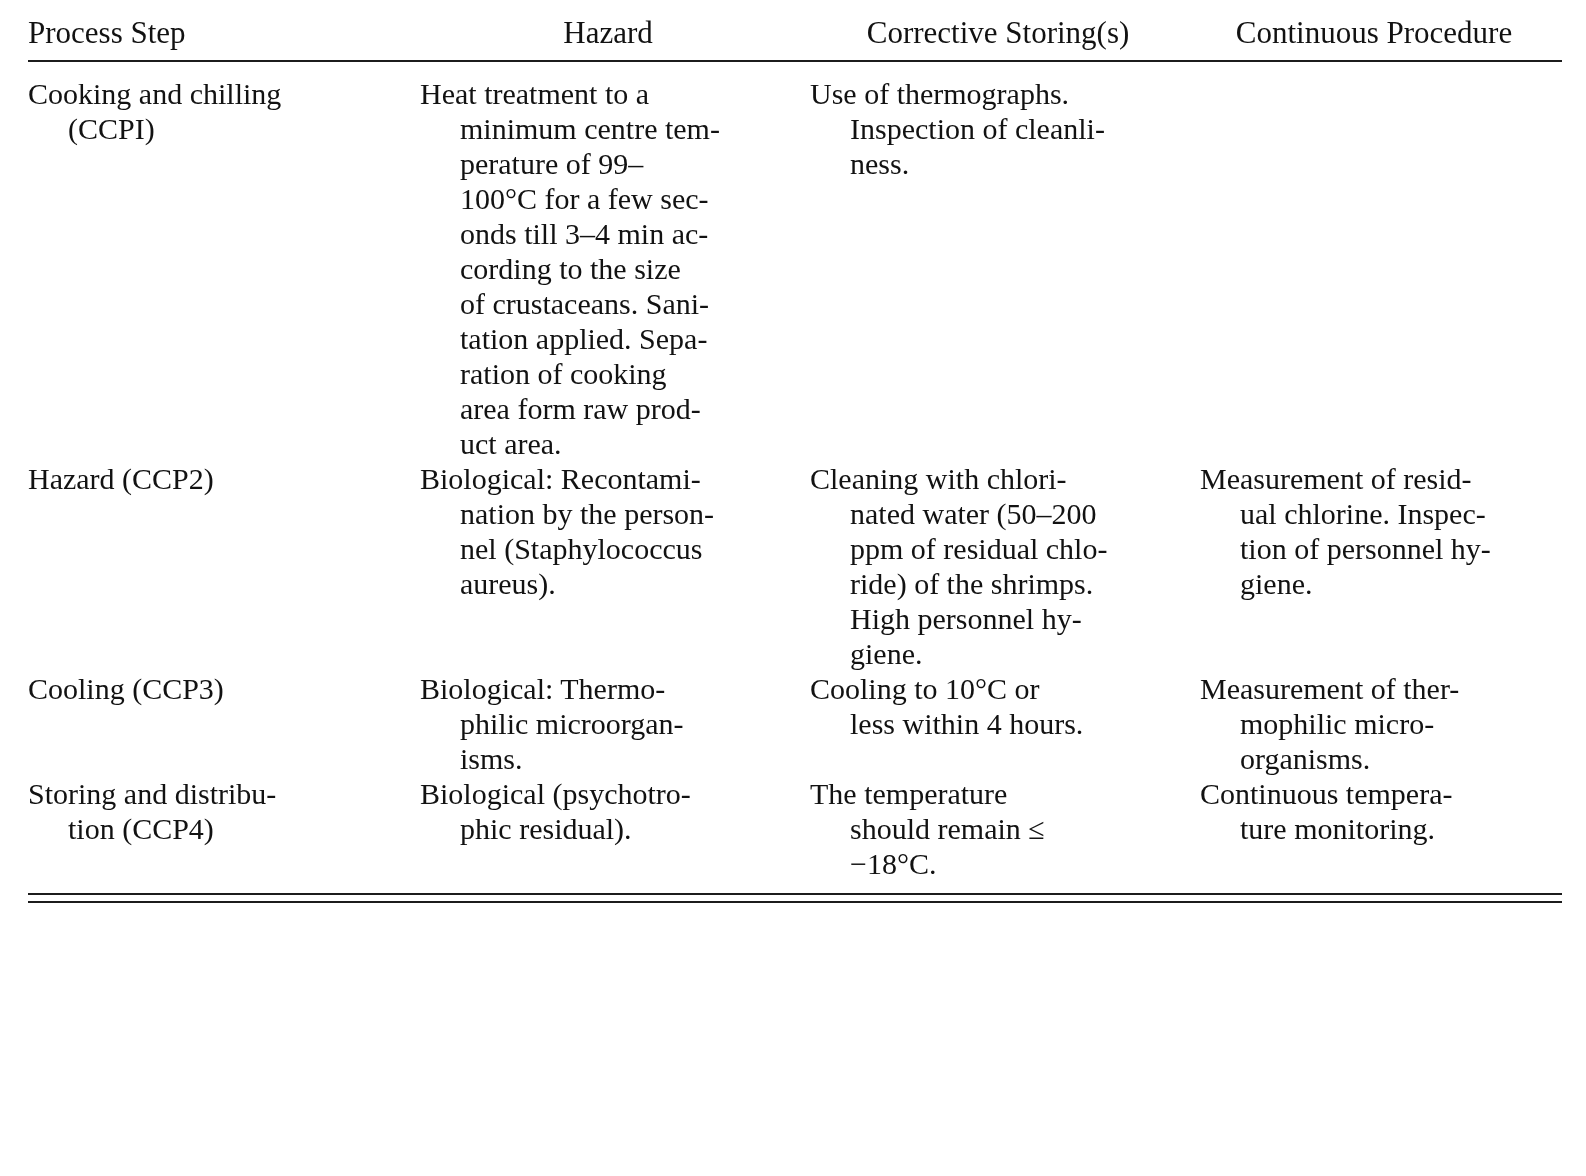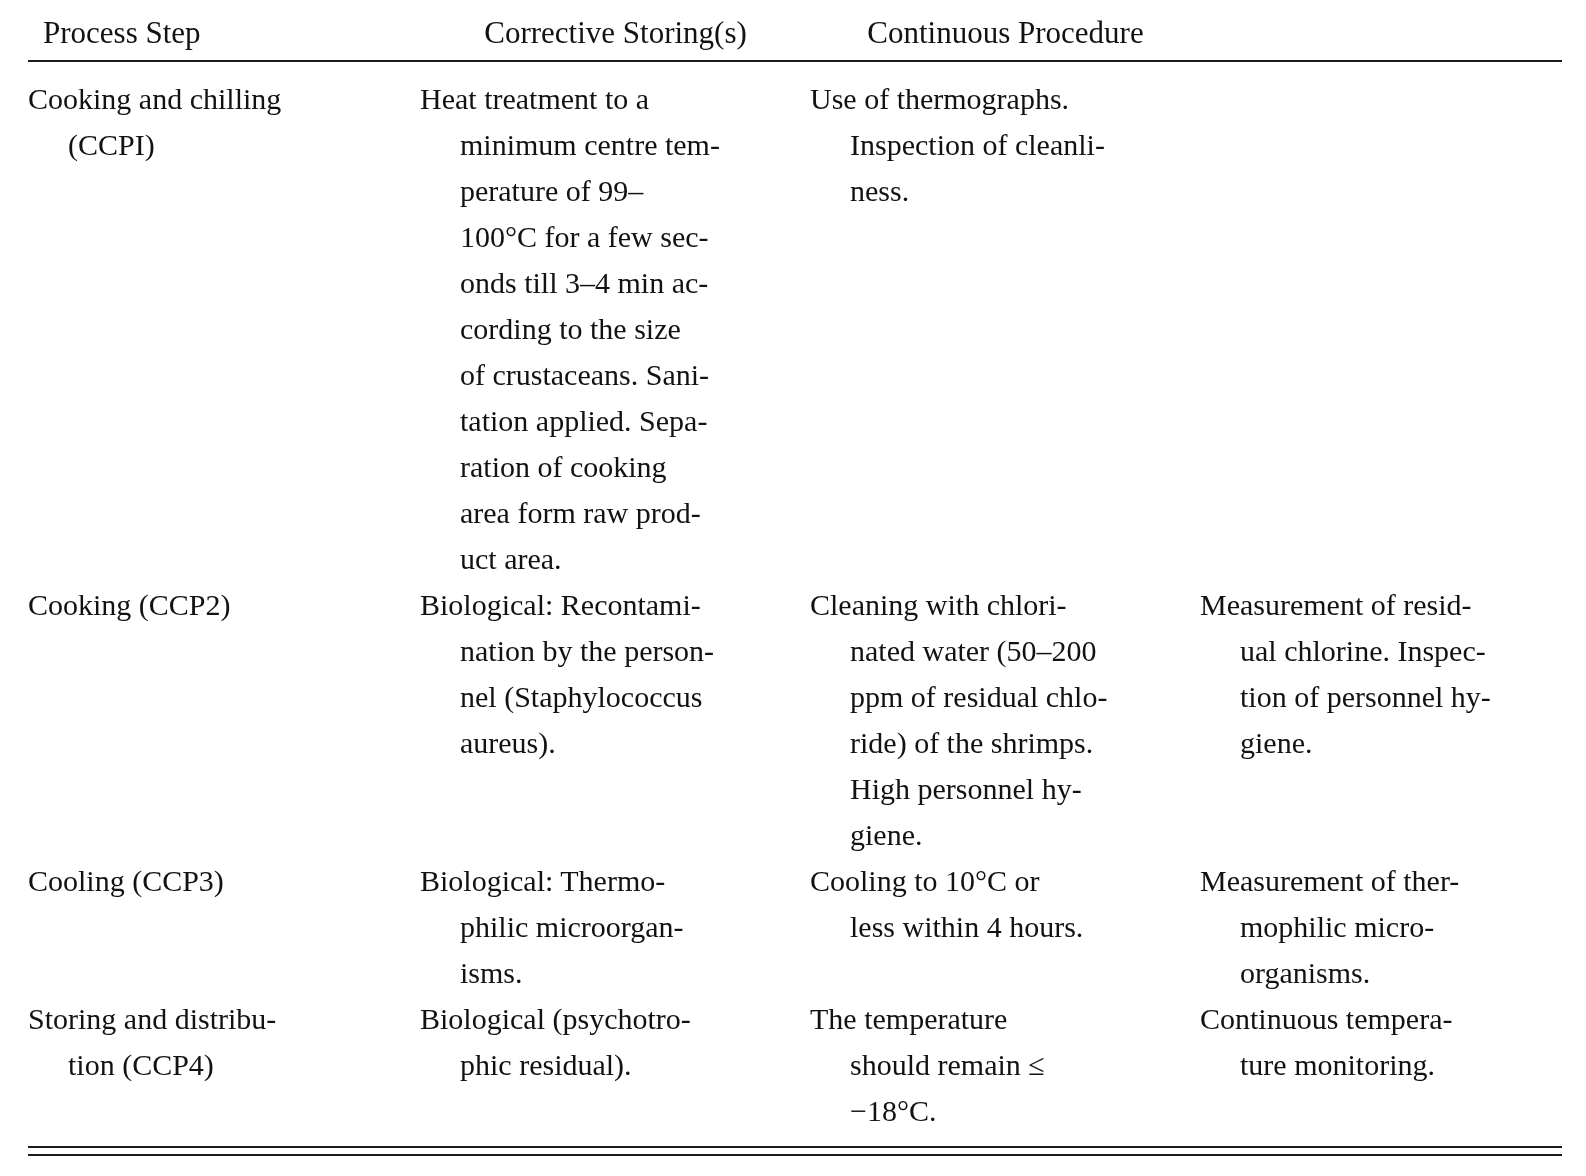--- a/index.html
+++ b/index.html
@@ -23,34 +23,33 @@
     display: grid;
     grid-template-columns: 392px 390px 390px 1fr;
   }
   .thead {
     font-size: 31px;
     line-height: 54px;
   }
   .th {
     text-align: center;
     padding-right: 14px;
-    margin-left: 15px;
   }
   .th.first {
     text-align: left;
   }
   .rule-single {
     border-top: 2px solid #1c1c1c;
   }
   .tbody {
     padding-top: 14px;
   }
   .trow {
     font-size: 30px;
-    line-height: 46px;
+    line-height: 35px;
   }
   .td {
     white-space: pre-line;
     padding-left: 40px;
     text-indent: -40px;
     padding-right: 20px;
   }
   .rule-double {
     margin-top: 12px;
     height: 6px;
@@ -58,20 +57,21 @@
     border-bottom: 2px solid #1c1c1c;
   }
 </style>
 </head>
 <body>
 
 <div class="doc">
 
   <div class="grid-row thead">
     <div class="th first">Process Step</div>
+    <div class="th">Hazard</div>
     <div class="th">Corrective Storing(s)</div>
     <div class="th">Continuous Procedure</div>
   </div>
 
   <div class="rule-single"></div>
 
   <div class="tbody">
 
     <div class="grid-row trow">
       <div class="td">Cooking and chilling
@@ -86,21 +86,21 @@
 tation applied. Sepa-
 ration of cooking
 area form raw prod-
 uct area.</div>
       <div class="td">Use of thermographs.
 Inspection of cleanli-
 ness.</div>
     </div>
 
     <div class="grid-row trow">
-      <div class="td">Cooking (CCP2)</div>
+      <div class="td">Hazard (CCP2)</div>
       <div class="td">Biological: Recontami-
 nation by the person-
 nel (Staphylococcus
 aureus).</div>
       <div class="td">Cleaning with chlori-
 nated water (50–200
 ppm of residual chlo-
 ride) of the shrimps.
 High personnel hy-
 giene.</div>

